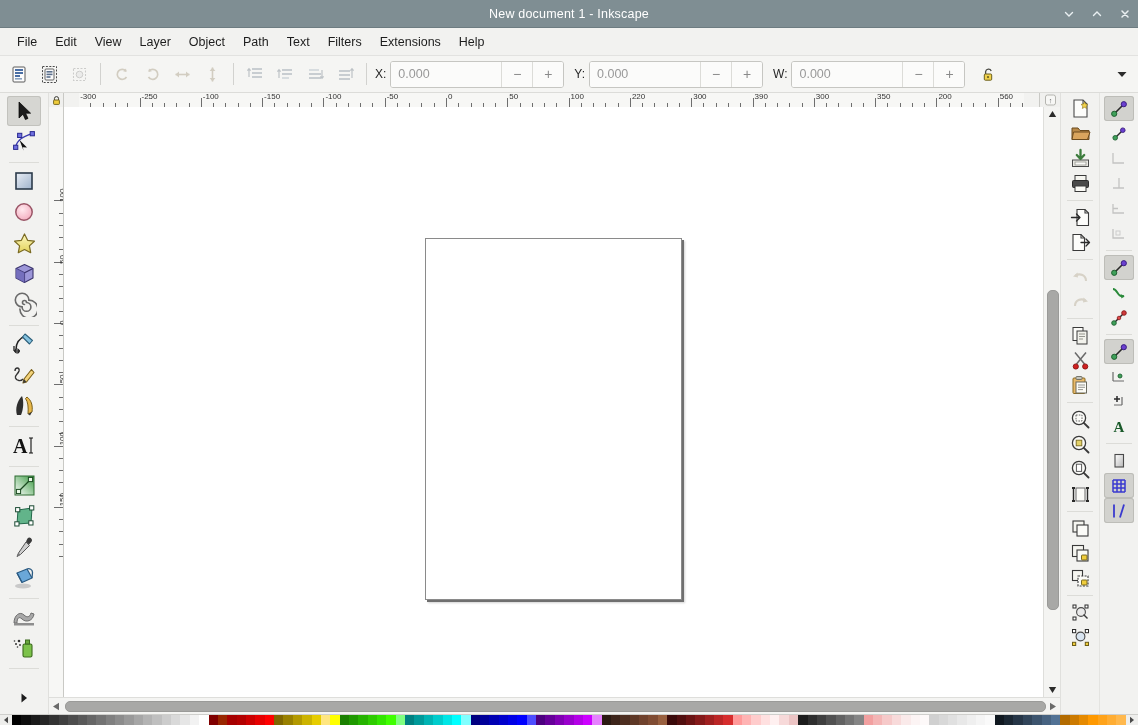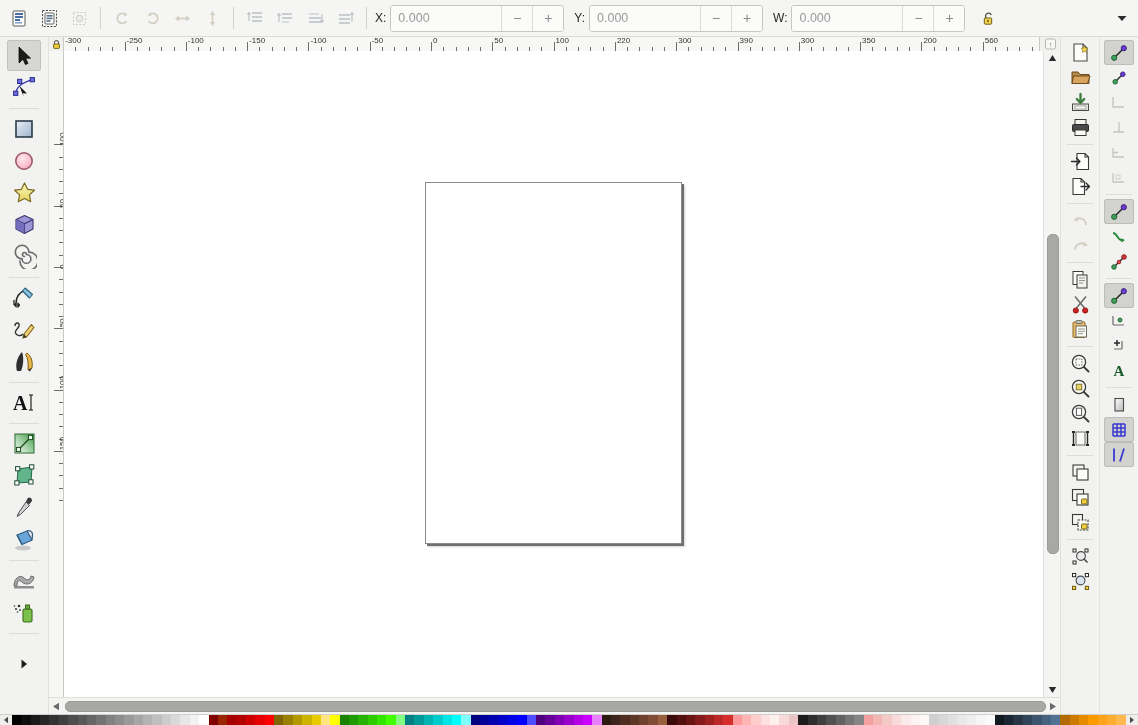--- a/index.html
+++ b/index.html
@@ -56,21 +56,21 @@
     width:48px;background:#f2f2f0;flex:none;display:flex;flex-direction:column;
     align-items:center;padding-top:3px;border-right:1px solid #e0e0dd;
   }
   .tool{width:34px;height:31px;display:flex;align-items:center;justify-content:center;
         border-radius:3px;cursor:pointer;margin-bottom:1px;position:relative;}
   .tool.active{background:#d6d6d2;box-shadow:inset 0 0 0 1px #c2c2bd;}
   .tool-sep{width:30px;height:1px;background:#dcdcd8;margin:4px 0;}
 
   
   .canvascol{flex:1;display:flex;flex-direction:column;min-width:0;position:relative;background:#f2f2f0;}
-  .rulerrow{height:14px;display:flex;flex:none;}
+  .rulerrow{height:14px;display:flex;flex:none;gap:15px;}
   .corner{width:14px;height:14px;background:#f0f0ee;border-right:1px solid #c9c9c5;border-bottom:1px solid #c9c9c5;
           display:flex;align-items:center;justify-content:center;flex:none;}
   .hruler{flex:1;height:14px;background:#f7f7f5;border-bottom:1px solid #c9c9c5;position:relative;overflow:hidden;}
   .cornerR{width:20px;height:14px;background:#f0f0ee;border-bottom:1px solid #c9c9c5;border-left:1px solid #c9c9c5;
            display:flex;align-items:center;justify-content:center;flex:none;}
   .rtick{position:absolute;bottom:0;width:1px;background:#6e6e6e;}
   .rlabel{position:absolute;top:-1px;font-size:8px;color:#333;white-space:nowrap;line-height:9px;}
 
   .canvbody{flex:1;display:flex;min-height:0;}
   .vrulerwrap{width:14px;flex:none;background:#f7f7f5;border-right:1px solid #c9c9c5;position:relative;overflow:hidden;}
@@ -105,21 +105,53 @@
   
   .palette{height:10px;flex:none;display:flex;border-top:1px solid #cfcfcc;}
   .sw{flex:1 1 auto;height:10px;}
   .palarrow{width:12px;height:10px;background:#eeeeec;display:flex;align-items:center;justify-content:center;flex:none;}
 </style>
 </head>
 <body>
 
 <div id="app">
 
-
+  <div class="titlebar">
+    <div class="title">New document 1 - Inkscape</div>
+    <div class="wbtns">
+      <div class="wbtn">
+        <svg width="12" height="12" viewBox="0 0 12 12">
+            <path d="M2.5 4.5 L6 8 L9.5 4.5" stroke="#eaf0f2" stroke-width="1.4" fill="none" stroke-linecap="round"></path>
+          </svg>
+      </div>
+      <div class="wbtn">
+        <svg width="12" height="12" viewBox="0 0 12 12">
+            <path d="M2.5 7.5 L6 4 L9.5 7.5" stroke="#eaf0f2" stroke-width="1.4" fill="none" stroke-linecap="round"></path>
+          </svg>
+      </div>
+      <div class="wbtn">
+        <svg width="12" height="12" viewBox="0 0 12 12">
+            <path d="M3 3 L9 9 M9 3 L3 9" stroke="#eaf0f2" stroke-width="1.5" stroke-linecap="round"></path>
+          </svg>
+      </div>
+    </div>
+  </div>
+
+  <div class="menubar">
+    <div class="menu-item">File</div>
+    <div class="menu-item">Edit</div>
+    <div class="menu-item">View</div>
+    <div class="menu-item">Layer</div>
+    <div class="menu-item">Object</div>
+    <div class="menu-item">Path</div>
+    <div class="menu-item">Text</div>
+    <div class="menu-item">Filters</div>
+    <div class="menu-item">Extensions</div>
+    <div class="menu-item">Help</div>
+  </div>
 
   <div class="ctrlbar">
 
     <div class="tb-icon">
       <svg width="19" height="19" viewBox="0 0 19 19">
         <rect x="3" y="2" width="12" height="15" rx="1" fill="#fcfcfc" stroke="#5a5a5a" stroke-width="1"></rect>
         <rect x="5" y="4" width="8" height="2" fill="#4a6fa5"></rect>
         <rect x="5" y="7" width="8" height="2" fill="#4a6fa5"></rect>
         <rect x="5" y="10" width="5" height="2" fill="#4a6fa5"></rect>
         <rect x="5" y="13" width="7" height="1.6" fill="#8aa2c0"></rect>

